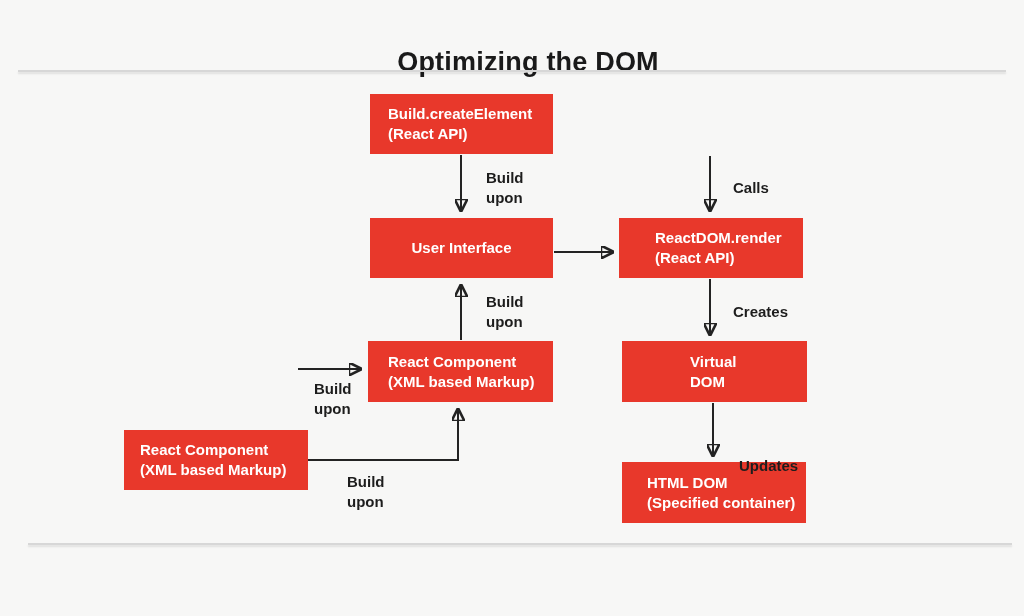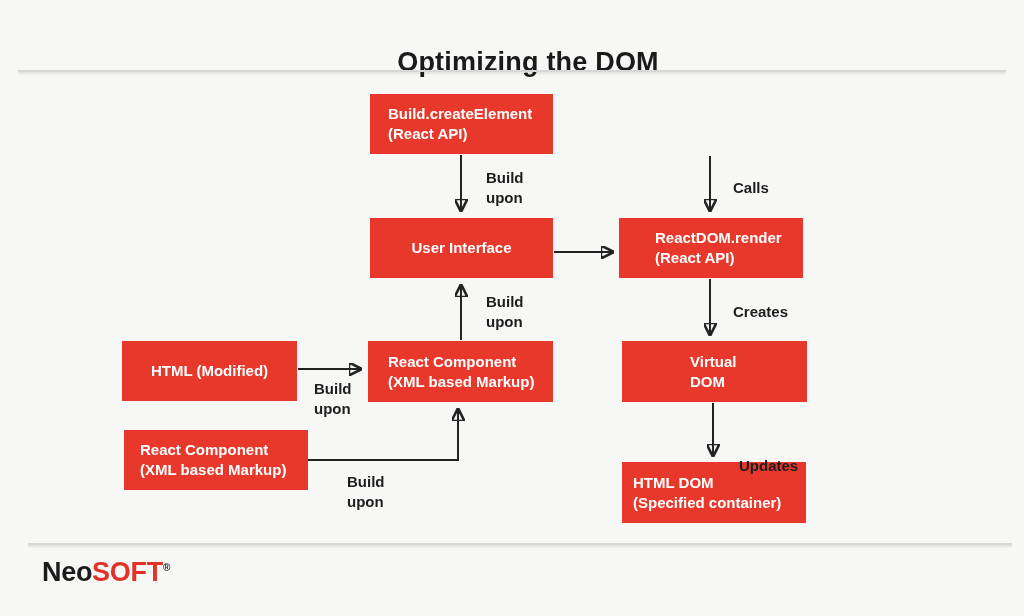--- a/index.html
+++ b/index.html
@@ -28,21 +28,21 @@
   .node .node-label{white-space:pre-line;}
   .node.align-center{justify-content:center;text-align:center;}
   .n-rce{left:370px;top:94px;width:183px;height:60px;padding-left:18px;}
   .n-app{left:619px;top:94px;width:184px;height:60px;}
   .n-ui{left:370px;top:218px;width:183px;height:60px;}
   .n-rdr{left:619px;top:218px;width:184px;height:60px;padding-left:36px;}
   .n-hm{left:122px;top:341px;width:175px;height:60px;}
   .n-mrc{left:368px;top:341px;width:185px;height:61px;padding-left:20px;}
   .n-vd{left:622px;top:341px;width:185px;height:61px;padding-left:68px;}
   .n-brc{left:124px;top:430px;width:184px;height:60px;padding-left:16px;}
-  .n-hd{left:622px;top:462px;width:184px;height:61px;padding-left:11px;}
+  .n-hd{left:622px;top:462px;width:184px;height:61px;padding-left:25px;}
   .edges{position:absolute;left:0;top:0;width:1024px;height:616px;pointer-events:none;}
   .edges path{stroke:#232323;stroke-width:2;fill:none;}
   .edge-label{
     position:absolute;font-size:15px;font-weight:600;line-height:20px;
     color:#1d1d1d;white-space:pre-line;
   }
   .l-bu1{left:486px;top:168px;}
   .l-calls{left:733px;top:178px;}
   .l-bu2{left:486px;top:292px;}
   .l-creates{left:733px;top:302px;}
@@ -85,23 +85,20 @@
     <span class="node-label">Build.createElement
 (React API)</span>
   </div>
   <div class="node n-ui align-center">
     <span class="node-label">User Interface</span>
   </div>
   <div class="node n-rdr">
     <span class="node-label">ReactDOM.render
 (React API)</span>
   </div>
-  <div class="node n-hm align-center">
-    <span class="node-label">HTML (Modified)</span>
-  </div>
   <div class="node n-mrc">
     <span class="node-label">React Component
 (XML based Markup)</span>
   </div>
   <div class="node n-vd">
     <span class="node-label">Virtual
 DOM</span>
   </div>
   <div class="node n-brc">
     <span class="node-label">React Component
@@ -118,17 +115,14 @@
   <div class="edge-label l-bu2">Build
 upon</div>
   <div class="edge-label l-creates">Creates</div>
   <div class="edge-label l-bu3">Build
 upon</div>
   <div class="edge-label l-updates">Updates</div>
   <div class="edge-label l-bu4">Build
 upon</div>
 
   <div class="rule rule-bottom"></div>
-  <div class="logo">
-    <span class="black">Neo</span><span class="red">SOFT</span><sup>®</sup>
-  </div>
 
 </div>
 
 </body></html>

